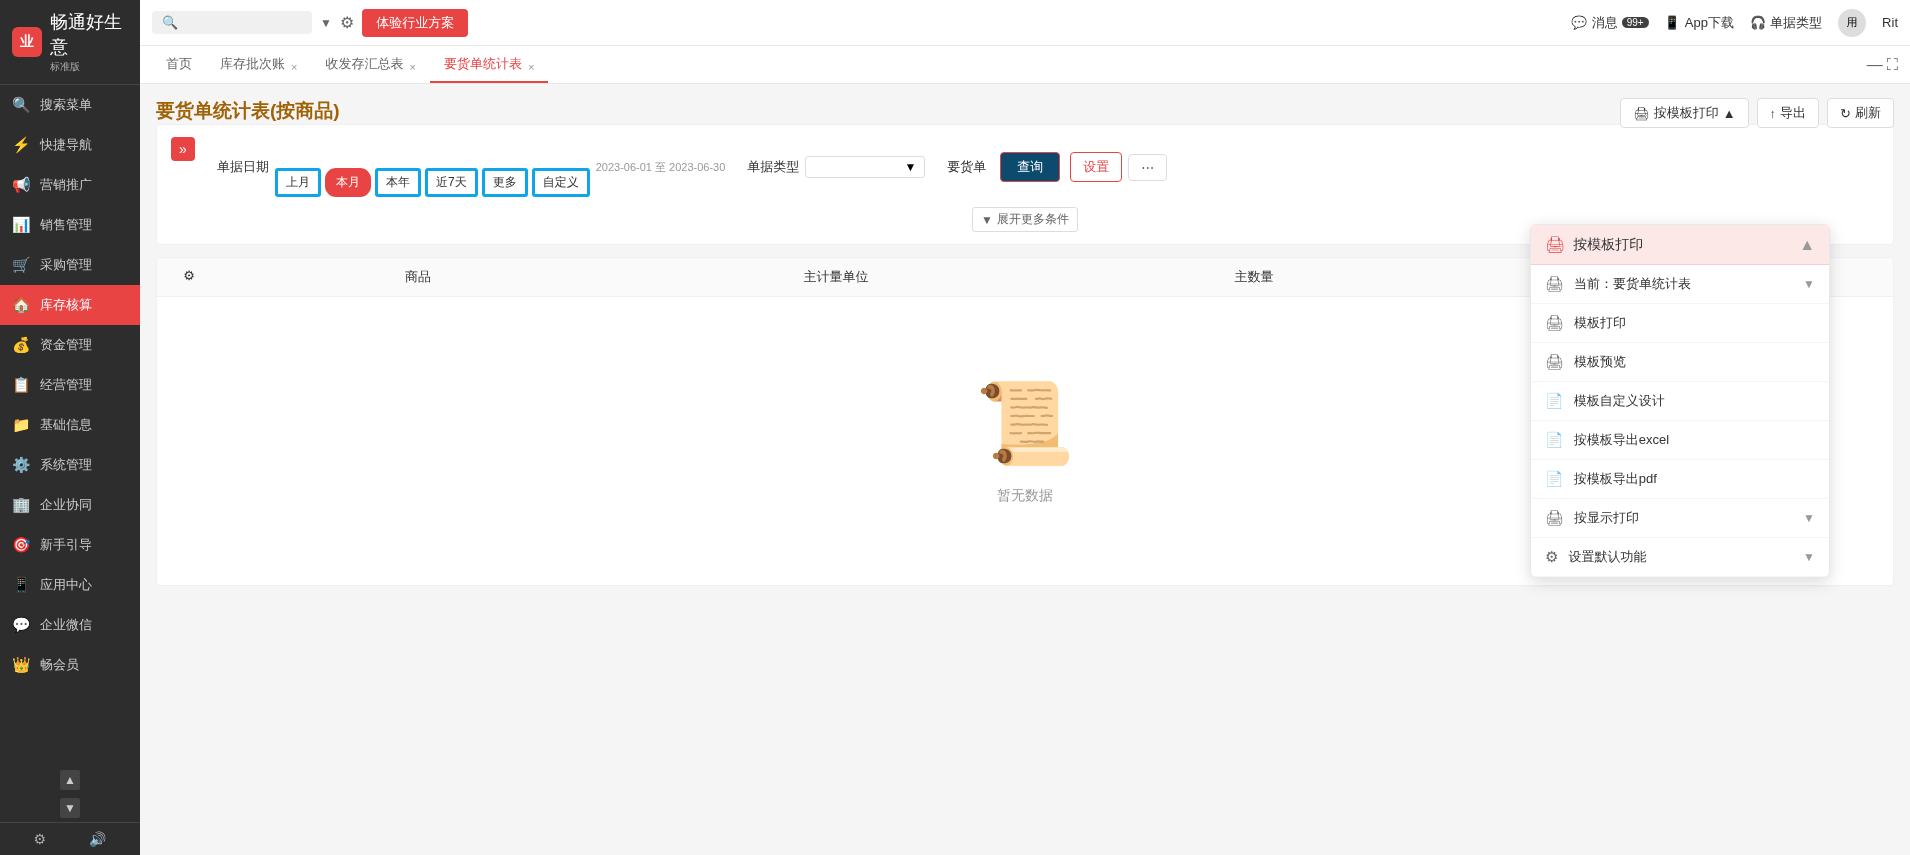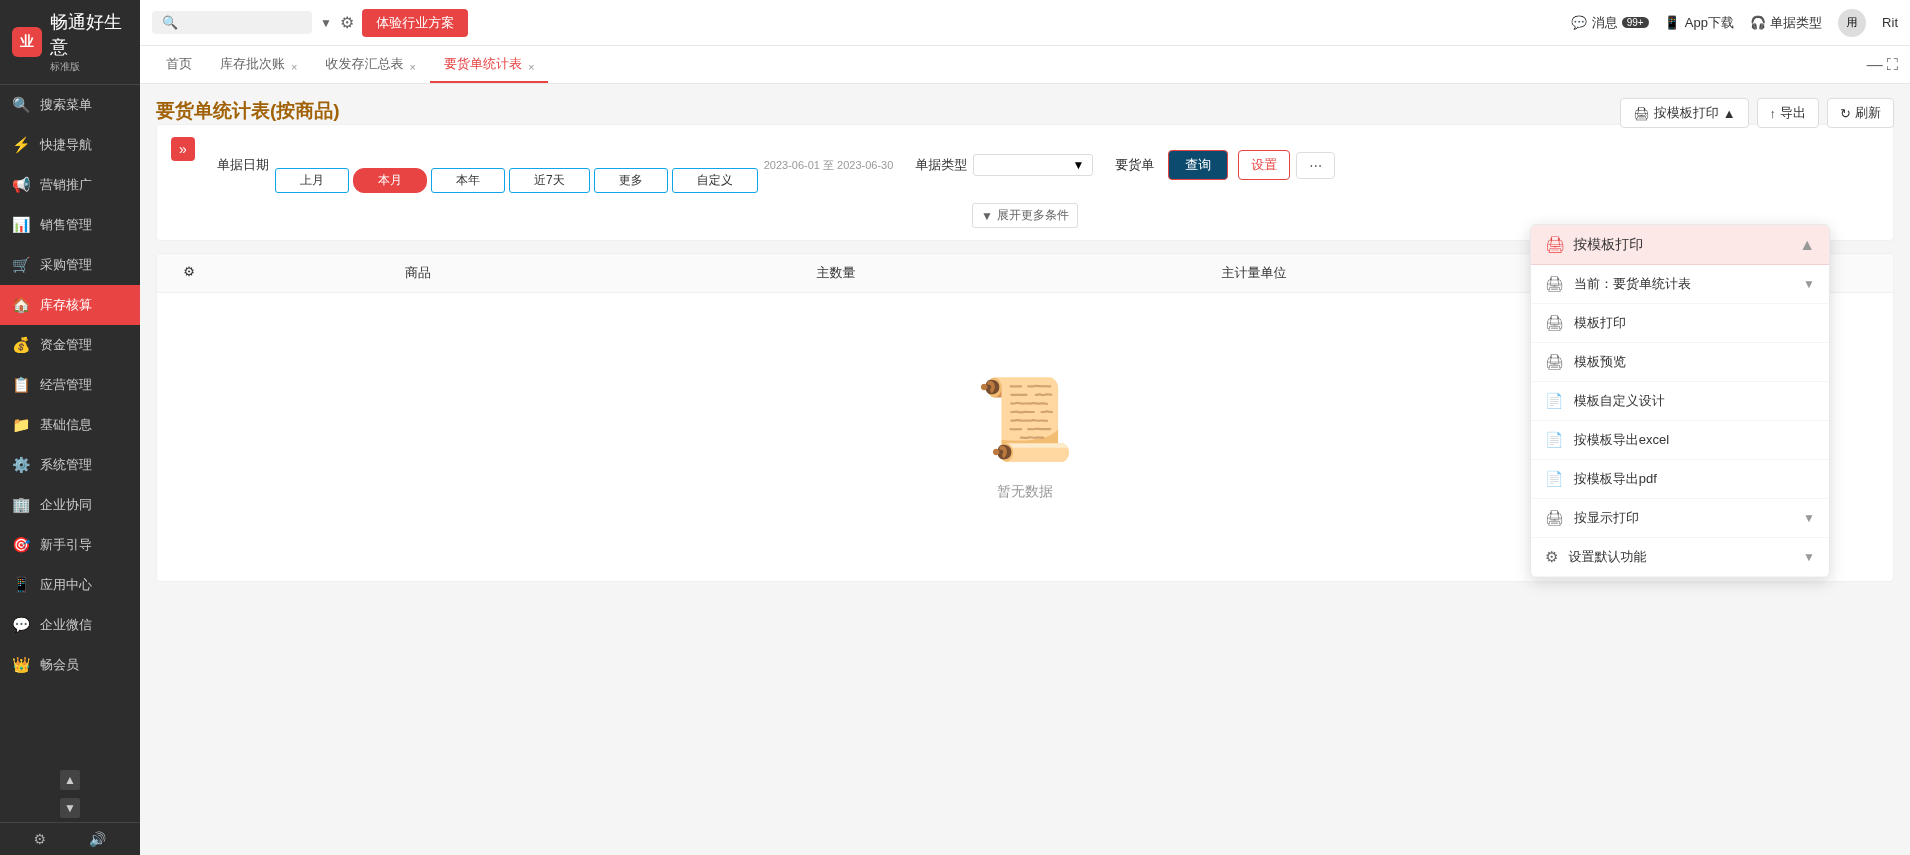--- a/index.html
+++ b/index.html
@@ -106,21 +106,21 @@
       flex-wrap: wrap; border: 1px solid #f0f0f0;
     }
     .filter-expand-btn {
       background: #e84444; color: white; border: none; border-radius: 4px;
       width: 24px; height: 24px; cursor: pointer; font-size: 14px; display: flex; align-items: center; justify-content: center;
     }
     .filter-group { display: flex; align-items: center; gap: 6px; flex-wrap: wrap; flex: 1; }
     .filter-label { font-size: 13px; color: #333; white-space: nowrap; margin-left: 12px; }
     .filter-date-btns { display: flex; gap: 4px; align-items: center; }
     .filter-date-btn {
-      padding: 3px 24px; border: 1px solid #0ea5e9; border-radius: 3px;
+      padding: 3px 8px; border: 3px solid #0ea5e9; border-radius: 3px;
       cursor: pointer; font-size: 12px; background: #fff; color: #333; margin-top: 31px;
     }
     .filter-date-btn.active { background: #e84444; color: white; border-color: #e84444; border-radius: 11px; }
     .filter-date-range { font-size: 11px; color: #999; }
     .filter-select {
       border: 1px solid #ddd; border-radius: 3px; padding: 3px 8px;
       font-size: 12px; background: #fff; min-width: 120px; cursor: pointer;
       display: flex; align-items: center; justify-content: space-between; gap: 4px;
     }
     .expand-more-btn {
@@ -382,22 +382,22 @@
           <span>▼</span>
           <span>展开更多条件</span>
         </button>
       </div>
     </div>
 
     <div class="table-container">
       <div class="table-header">
         <div class="th checkbox-col">⚙</div>
         <div class="th">商品</div>
+        <div class="th">主计量单位</div>
         <div class="th">主数量</div>
-        <div class="th">主计量单位</div>
         <div class="th">零售金额</div>
       </div>
       <div class="empty-state">
         <div class="empty-icon">📜</div>
         <div class="empty-text">暂无数据</div>
       </div>
     </div>
 
     <div class="dropdown-panel">
       <div class="dropdown-header">

